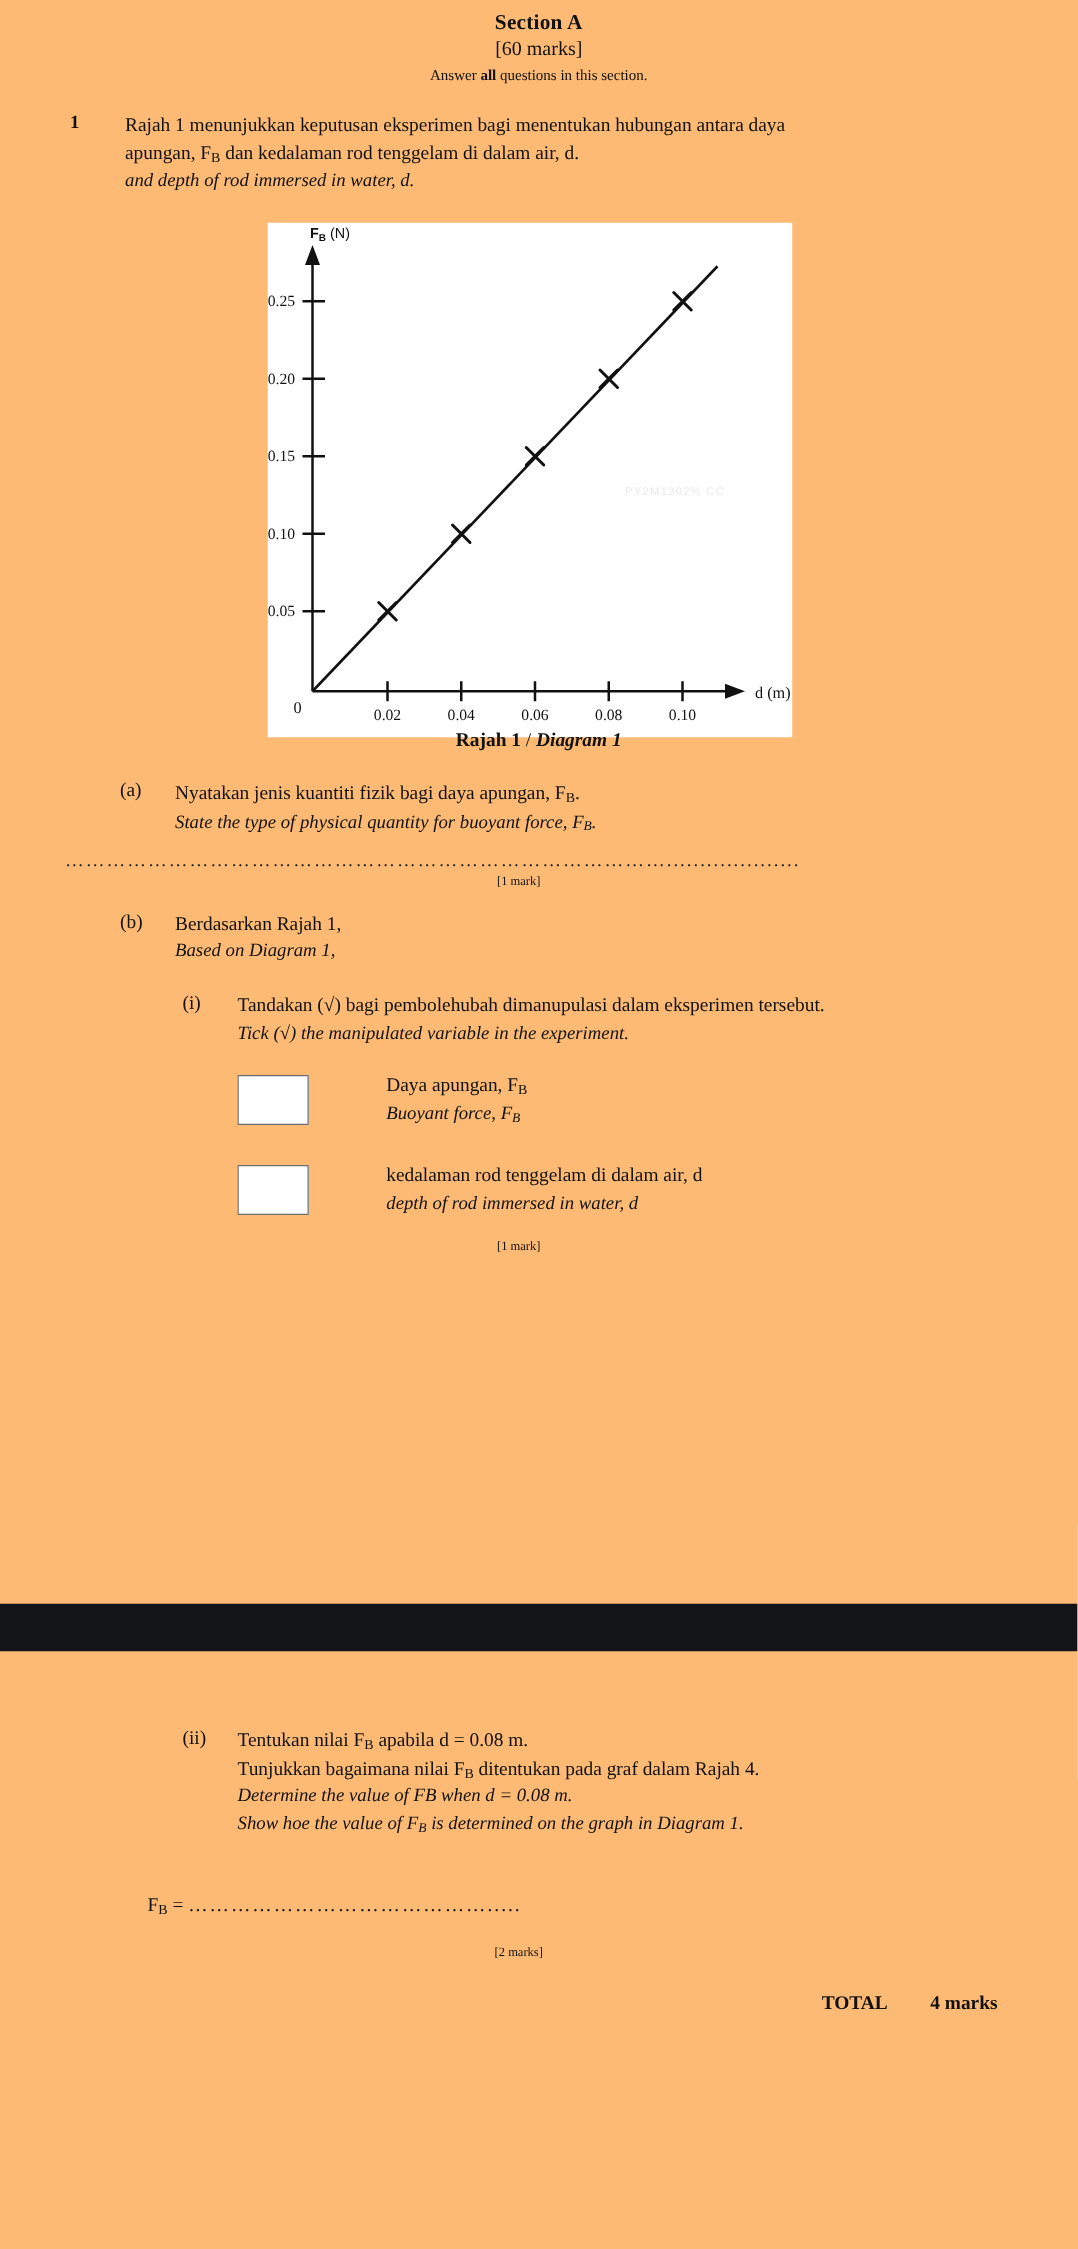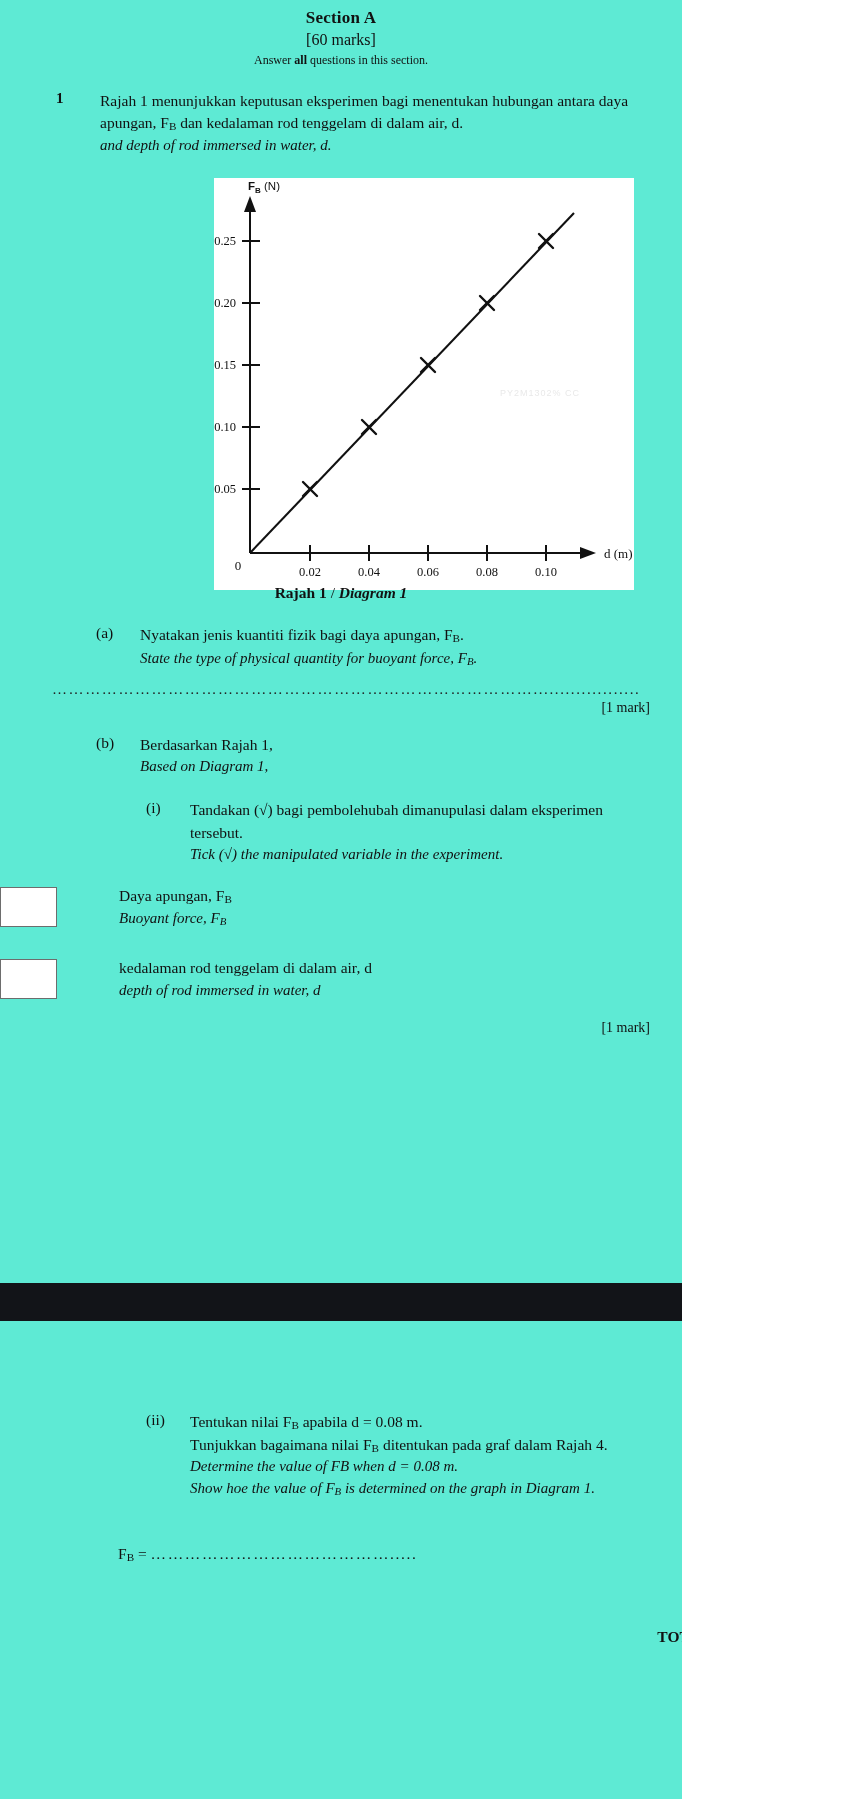--- a/index.html
+++ b/index.html
@@ -3,21 +3,21 @@
 <meta charset="utf-8">
 <style>
   html, body { margin:0; padding:0; }
   body {
     width:862px;
     background:#ffffff;
     font-family:"Liberation Serif", serif;
     color:#111111;
     -webkit-font-smoothing:antialiased;
   }
-  .page { position:relative; width:682px; height:1799px; overflow:hidden; background:#5eead4; }
+  .page { position:relative; width:862px; height:1799px; overflow:hidden; background:#fdba74; }
 
   .center { text-align:center; }
   .bold { font-weight:bold; }
   .ital { font-style:italic; }
 
   
   .sec-title { font-size:17px; font-weight:bold; letter-spacing:0.2px; }
   .sec-marks { font-size:16px; margin-top:3px; }
   .sec-answer { font-size:12px; margin-top:4px; }
 
@@ -36,39 +36,39 @@
   .graph svg { display:block; }
   .cap { text-align:center; font-size:15.5px; margin-top:2px; }
   .cap b { font-weight:bold; }
 
   
   .part { position:relative; padding-left:140px; padding-right:32px; margin-top:16px; }
   .part .lab { position:absolute; left:96px; top:0; font-size:15.5px; }
   .part p { margin:0; font-size:15.5px; line-height:1.42; }
   .part p.it { font-style:italic; font-size:15px; line-height:1.4; }
 
-  .sub-part { position:relative; padding-left:190px; padding-right:32px; margin-top:31px; }
+  .sub-part { position:relative; padding-left:190px; padding-right:32px; margin-top:2px; }
   .sub-part .lab { position:absolute; left:146px; top:0; font-size:15.5px; }
   .sub-part p { margin:0; font-size:15.5px; line-height:1.45; }
   .sub-part p.it { font-style:italic; font-size:15px; line-height:1.42; }
 
   .dotline { font-size:15px; letter-spacing:1.6px; color:#222; overflow:hidden; white-space:nowrap; }
   .dots-row { padding-left:52px; padding-right:30px; margin-top:12px; }
-  .marks { text-align:right; font-size:14px; padding-right:32px; margin-top:2px; }
+  .marks { text-align:center; font-size:10px; padding-right:32px; margin-top:2px; }
 
   
   .opt { display:flex; align-items:flex-start; margin-top:18px; }
   .opt .box {
      width:55px; height:38px; border:1.3px solid #6d6d6d;
      background:#fff; flex:0 0 auto; margin-top:2px;
   }
   .opt .txt { margin-left:62px; }
   .opt .txt p { margin:0; font-size:15.5px; line-height:1.38; }
   .opt .txt p.it { font-style:italic; font-size:15px; }
-  .opts-wrap { margin-top:20px; }
+  .opts-wrap { padding-left:190px; margin-top:20px; }
 
   
   .footer { position:absolute; left:0; right:0; top:1045px; height:24px; }
   .footer .brand { position:absolute; left:58px; top:0; font-size:12.5px;
        font-family:"Liberation Sans", sans-serif; color:#3a3a3a; letter-spacing:-0.3px; }
   .footer .pageno { position:absolute; right:148px; top:-2px; font-size:15px; font-weight:bold; }
 
   .darkband { position:absolute; left:0; top:1283px; width:862px; height:38px; background:#121418; }
 
   

